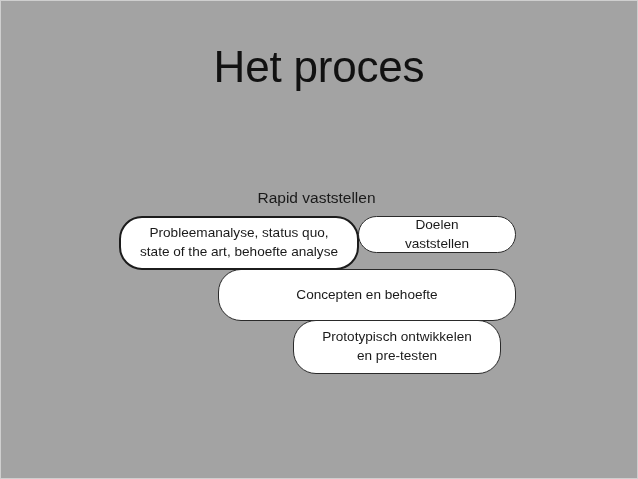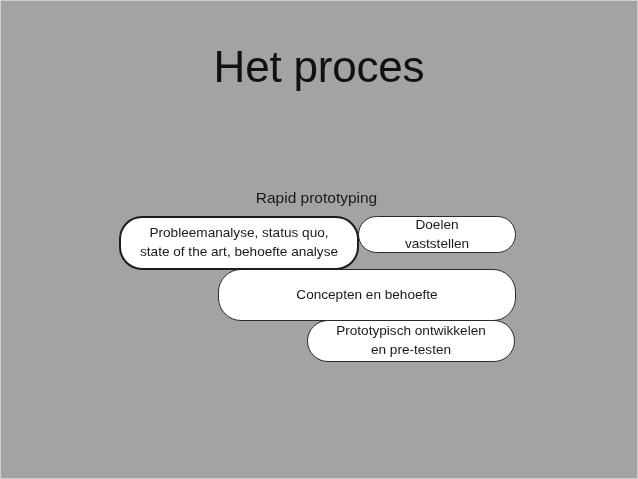--- a/index.html
+++ b/index.html
@@ -108,44 +108,44 @@
     left: 217px;
     top: 268px;
     width: 298px;
     height: 52px;
     border: 1.4px solid #2a2a2a;
     z-index: 3;
   }
 
   
   .box-prototype {
-    left: 306px;
+    left: 292px;
     top: 319px;
     width: 208px;
-    height: 42px;
+    height: 54px;
     border: 1.4px solid #2a2a2a;
     z-index: 3;
     text-align: center;
   }
 
   .box-text {
     display: block;
     width: 100%;
   }
 </style>
 </head>
 <body>
 
 <div class="slide">
 
   <div class="slide-title">Het proces</div>
 
   <div class="diagram">
 
-    <div class="diagram-caption">Rapid prototyping</div>
+    <div class="diagram-caption">Rapid vaststellen</div>
 
     <div class="stair-box box-analysis">
       <span class="box-text">Probleemanalyse, status quo,<br>state of the art, behoefte analyse</span>
     </div>
 
     <div class="stair-box box-goals">
       <span class="box-text">Doelen<br>vaststellen</span>
     </div>
 
     <div class="stair-box box-concepts">

